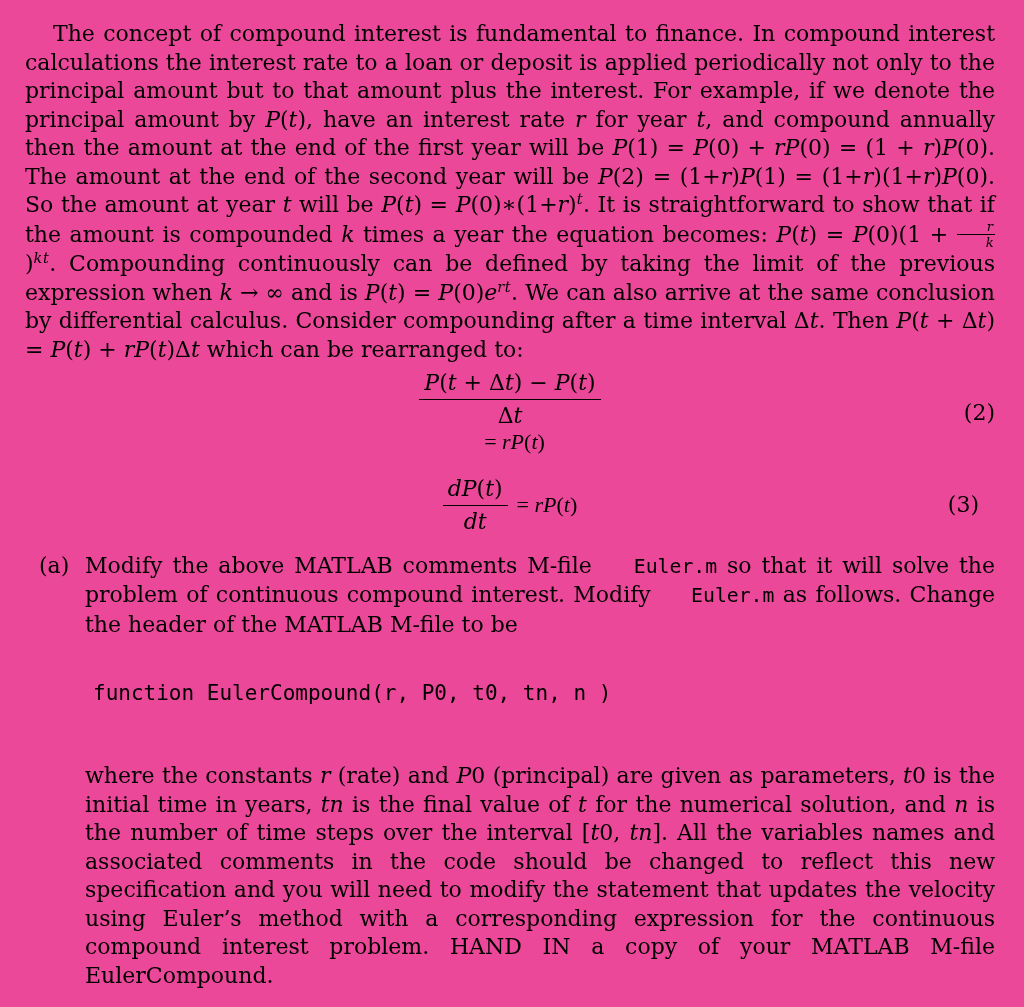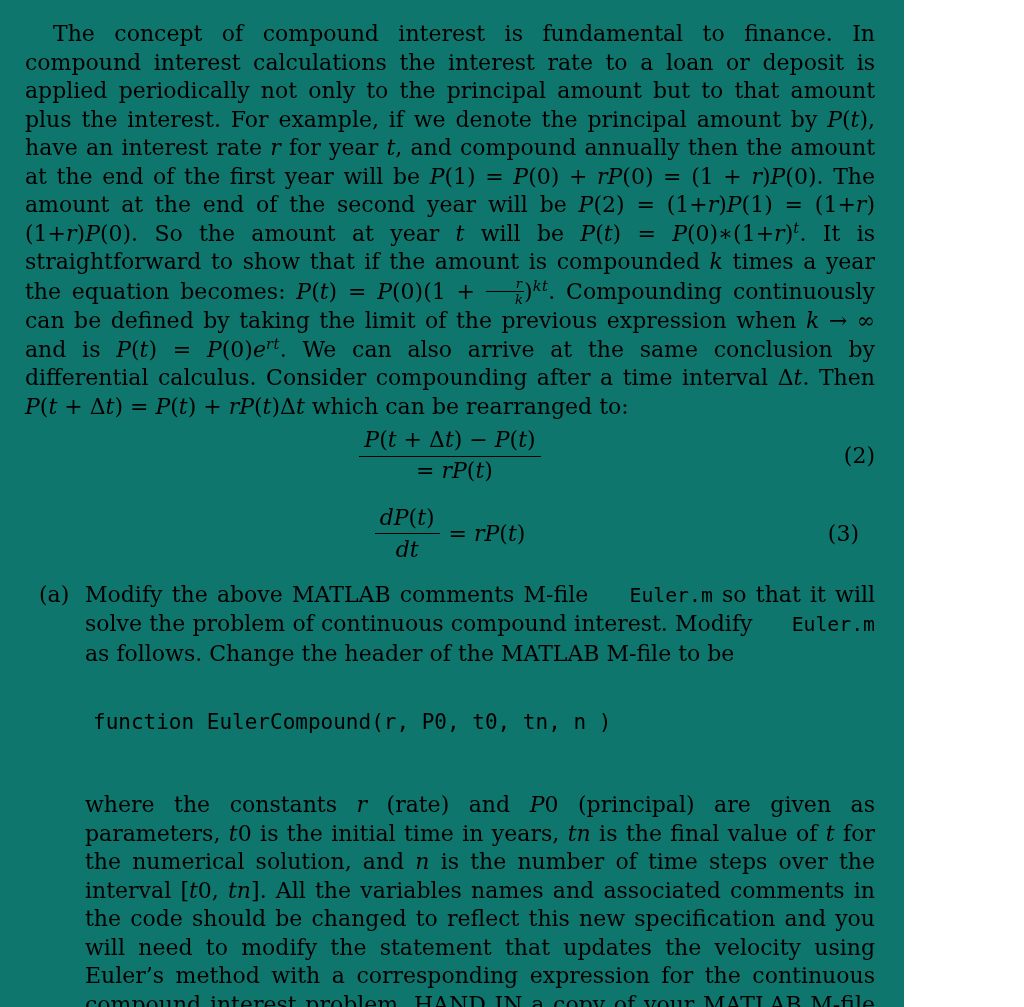--- a/index.html
+++ b/index.html
@@ -1,25 +1,25 @@
 <!DOCTYPE html>
 <html><head>
 <meta charset="utf-8">
 <style>
   html, body { margin: 0; padding: 0; background: #ffffff; }
   .page {
-    width: 904px;
+    width: 1024px;
     height: 1007px;
     box-sizing: border-box;
     padding: 20px 29px 0 25px;
     font-family: "DejaVu Serif", "Liberation Serif", serif;
     font-size: 22px;
     line-height: 28.5px;
     color: #000000;
-    background: #0f766e;
+    background: #ec4899;
     overflow: hidden;
   }
   .para { margin: 0; text-align: justify; }
   .indent { text-indent: 28px; }
   .m { font-style: italic; }
   .msup {
     font-style: italic;
     font-size: 0.66em;
     vertical-align: 0.55em;
     letter-spacing: 0.5px;
@@ -36,21 +36,21 @@
   }
   .ifrac .ifn { display: block; font-style: italic; border-bottom: 1px solid #000; padding: 0 2px 1px; }
   .ifrac .ifd { display: block; font-style: italic; padding-top: 1px; }
   
   .equation { position: relative; display: flex; justify-content: center; align-items: center; }
   .equation.eq2 { margin: 6px 0 6px; flex-direction: column; }
   .equation.eq3 { margin: 20px 16px 18px; }
   .dfrac { display: inline-block; text-align: center; line-height: 1.15; }
   .dfrac .num { display: block; border-bottom: 1.5px solid #000; padding: 0 5px 3px; }
   .dfrac .den { display: block; padding-top: 3px; }
-  .rhs { margin-left: 9px; }
+  .rhs { margin-left: 9px; font-family: Liberation Serif, serif; }
   .eqnum { position: absolute; right: 0; top: 50%; transform: translateY(-50%); }
   
   .item { position: relative; padding-left: 60px; margin-top: 0; }
   .item-label { position: absolute; left: 14px; top: 0; }
   .code {
     margin: 42px 0 0 8px;
     font-family: "DejaVu Sans Mono", "Liberation Mono", monospace;
     font-size: 21px;
     line-height: 25px;
     white-space: pre;
@@ -60,20 +60,21 @@
 </head>
 <body>
 
 <div class="page">
 
   <p class="para indent"><span>The concept of compound interest is fundamental to finance. In compound interest calculations the interest rate to a loan or deposit is applied periodically not only to the principal amount but to that amount plus the interest. For example, if we denote the principal amount by </span><span class="m">P</span><span>(</span><span class="m">t</span><span>), have an interest rate </span><span class="m">r</span><span> for year </span><span class="m">t</span><span>, and compound annually then the amount at the end of the first year will be </span><span class="m">P</span><span>(1) = </span><span class="m">P</span><span>(0) + </span><span class="m">rP</span><span>(0) = (1 + </span><span class="m">r</span><span>)</span><span class="m">P</span><span>(0). The amount at the end of the second year will be </span><span class="m">P</span><span>(2) = (1+</span><span class="m">r</span><span>)</span><span class="m">P</span><span>(1) = (1+</span><span class="m">r</span><span>)(1+</span><span class="m">r</span><span>)</span><span class="m">P</span><span>(0). So the amount at year </span><span class="m">t</span><span> will be </span><span class="m">P</span><span>(</span><span class="m">t</span><span>) = </span><span class="m">P</span><span>(0)∗(1+</span><span class="m">r</span><span>)</span><span class="msup">t</span><span>. It is straightforward to show that if the amount is compounded </span><span class="m">k</span><span> times a year the equation becomes: </span><span class="m">P</span><span>(</span><span class="m">t</span><span>) = </span><span class="m">P</span><span>(0)(1 + </span><span class="ifrac"><span class="ifn">r</span><span class="ifd">k</span></span><span>)</span><span class="msup">kt</span><span>. Compounding continuously can be defined by taking the limit of the previous expression when </span><span class="m">k</span><span> → ∞ and is </span><span class="m">P</span><span>(</span><span class="m">t</span><span>) = </span><span class="m">P</span><span>(0)</span><span class="m">e</span><span class="msup">rt</span><span>. We can also arrive at the same conclusion by differential calculus. Consider compounding after a time interval Δ</span><span class="m">t</span><span>. Then </span><span class="m">P</span><span>(</span><span class="m">t</span><span> + Δ</span><span class="m">t</span><span>) = </span><span class="m">P</span><span>(</span><span class="m">t</span><span>) + </span><span class="m">rP</span><span>(</span><span class="m">t</span><span>)Δ</span><span class="m">t</span><span> which can be rearranged to:</span></p>
 
   <div class="equation eq2">
     <span class="dfrac">
       <span class="num"><span class="m">P</span><span>(</span><span class="m">t</span><span> + Δ</span><span class="m">t</span><span>) − </span><span class="m">P</span><span>(</span><span class="m">t</span><span>)</span></span>
+      <span class="den"><span>Δ</span><span class="m">t</span></span>
     </span>
     <span class="rhs"><span>= </span><span class="m">rP</span><span>(</span><span class="m">t</span><span>)</span></span>
     <span class="eqnum">(2)</span>
   </div>
 
 
   <div class="equation eq3">
     <span class="dfrac">
       <span class="num"><span class="m">dP</span><span>(</span><span class="m">t</span><span>)</span></span>
       <span class="den"><span class="m">dt</span></span>

